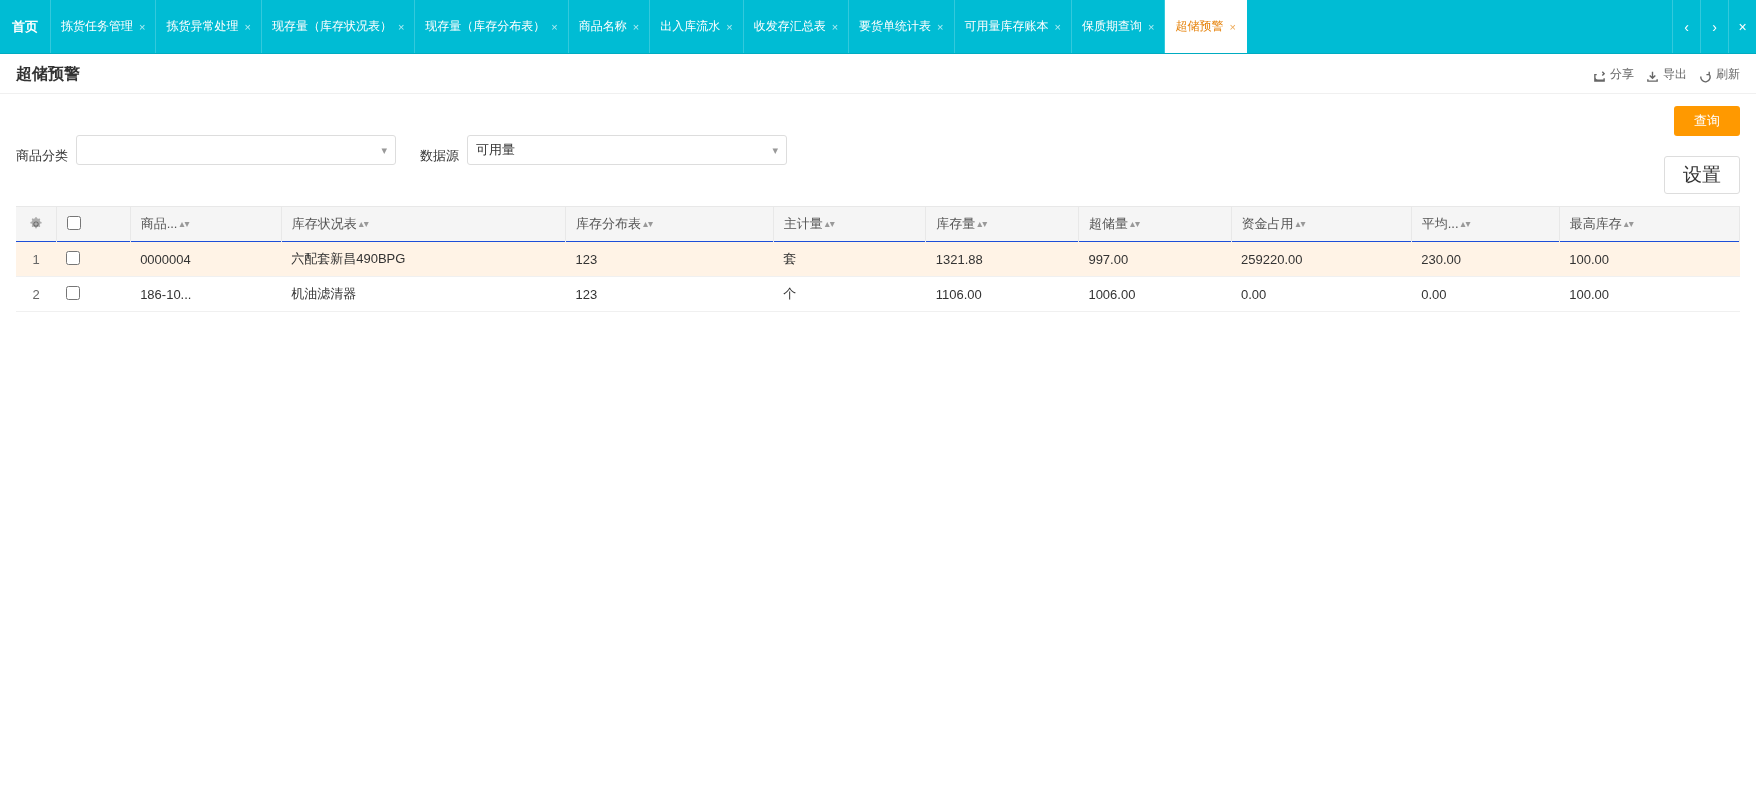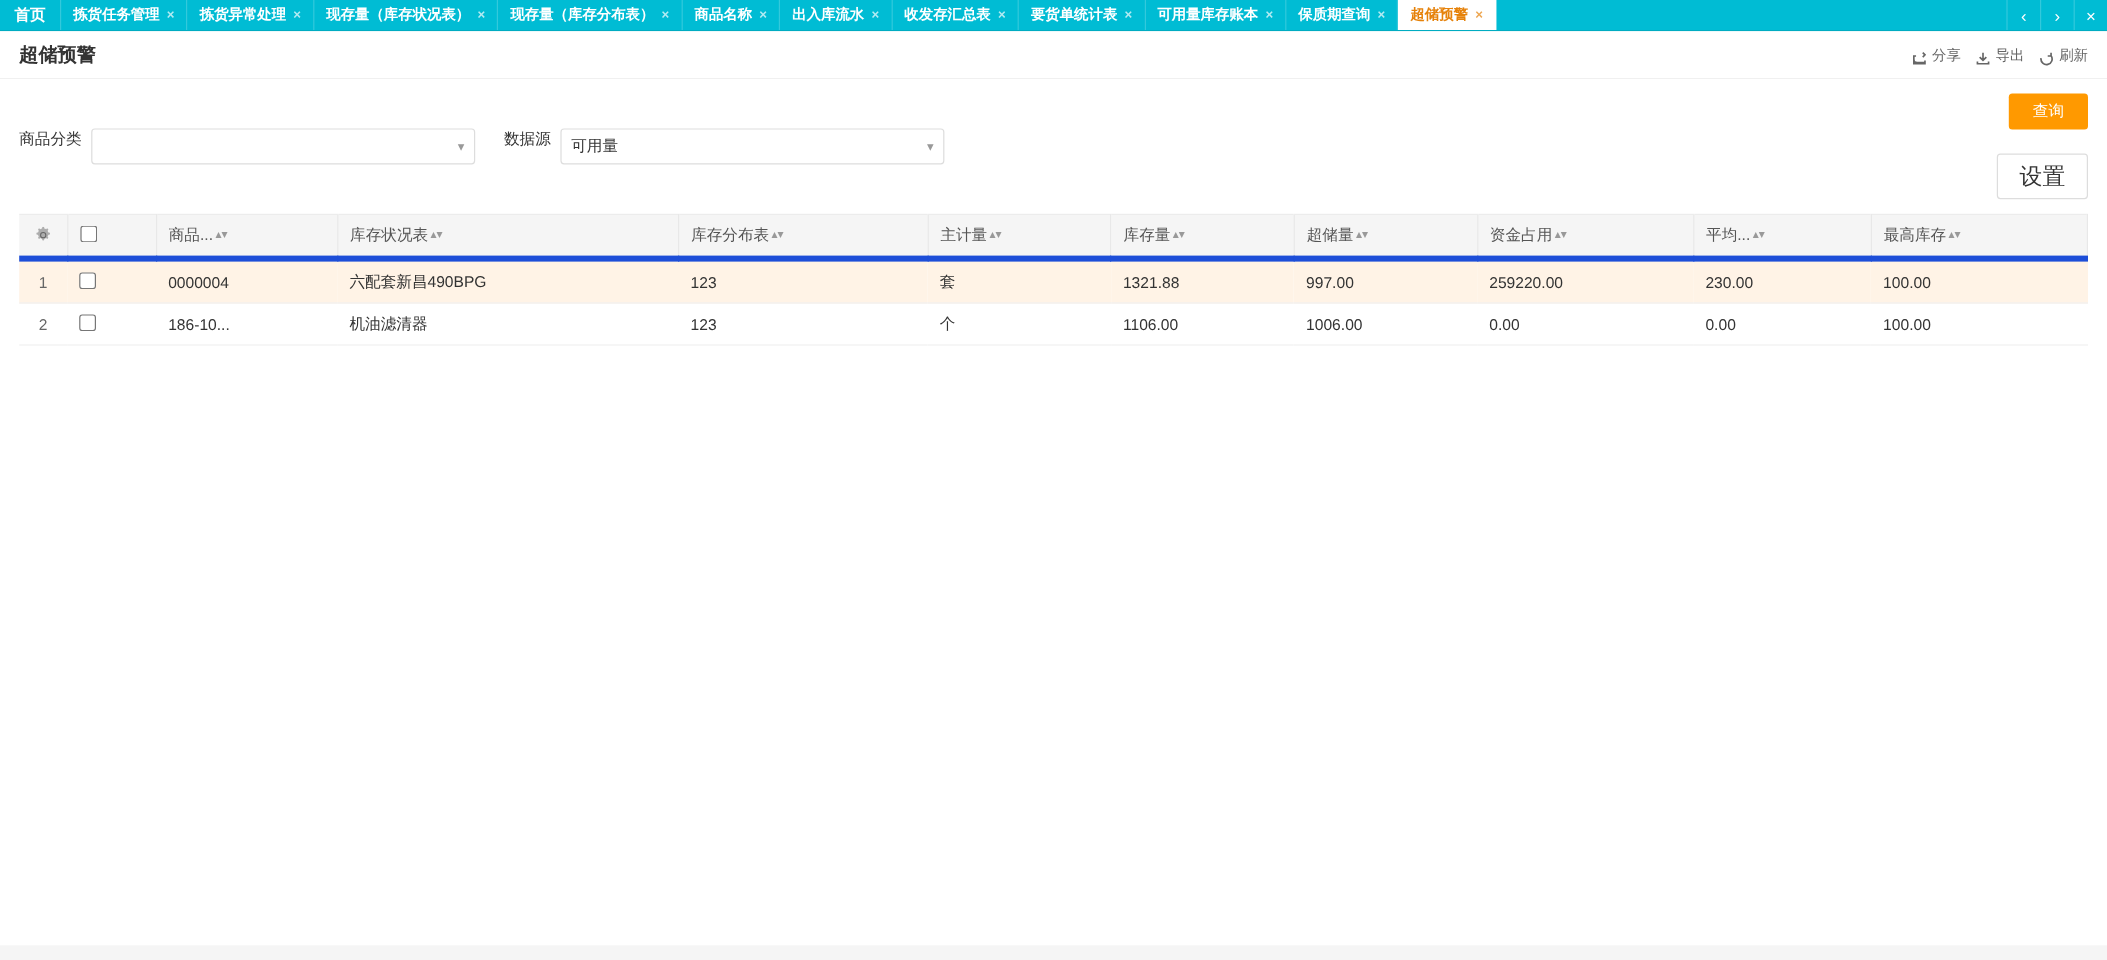--- a/index.html
+++ b/index.html
@@ -3,36 +3,35 @@
   <meta charset="utf-8">
   <style>
     * { box-sizing: border-box; margin: 0; padding: 0; }
     body { font-family: "Microsoft YaHei", Arial, sans-serif; font-size: 13px; background: #f5f5f5; color: #333; }
 
     
     .top-nav {
       display: flex;
       align-items: center;
       background: #00bcd4;
-      height: 26px;
+      height: 54px;
       overflow: hidden;
       border-bottom: 1px solid #00acc1;
     }
     .top-nav .nav-item {
       display: flex;
       align-items: center;
       padding: 0 10px;
       height: 100%;
       color: #fff;
       font-size: 12px;
       white-space: nowrap;
       cursor: pointer;
       border-right: 1px solid rgba(255,255,255,0.2);
       gap: 4px;
-      font-weight: bold;
     }
     .top-nav .nav-item.active { background: #fff; color: #e6820a; }
     .top-nav .nav-item .close-x {
       font-size: 11px;
       opacity: 0.7;
       margin-left: 2px;
     }
     .top-nav .nav-home {
       padding: 0 12px;
       height: 100%;
@@ -99,21 +98,21 @@
     
     .filter-row {
       display: flex;
       align-items: center;
       padding: 12px 16px;
       gap: 24px;
       background: #fff;
     }
     .filter-group {
       display: flex;
-      align-items: flex-start;
+      align-items: flex-end;
       gap: 8px;
     }
     .filter-label {
       font-size: 13px;
       color: #333;
       white-space: nowrap;
     }
     .filter-select {
       display: flex;
       align-items: center;
@@ -165,21 +164,21 @@
       overflow-x: auto;
     }
     table {
       width: 100%;
       border-collapse: collapse;
       font-size: 13px;
     }
     thead tr {
       background: #f5f5f5;
       border-top: 1px solid #e8e8e8;
-      border-bottom: 5px solid #1d4ed8;
+      border-bottom: 1px solid #1d4ed8;
     }
     thead th {
       padding: 8px 10px;
       text-align: left;
       font-weight: normal;
       color: #555;
       white-space: nowrap;
       border-right: 1px solid #e8e8e8;
     }
     thead th:first-child {

